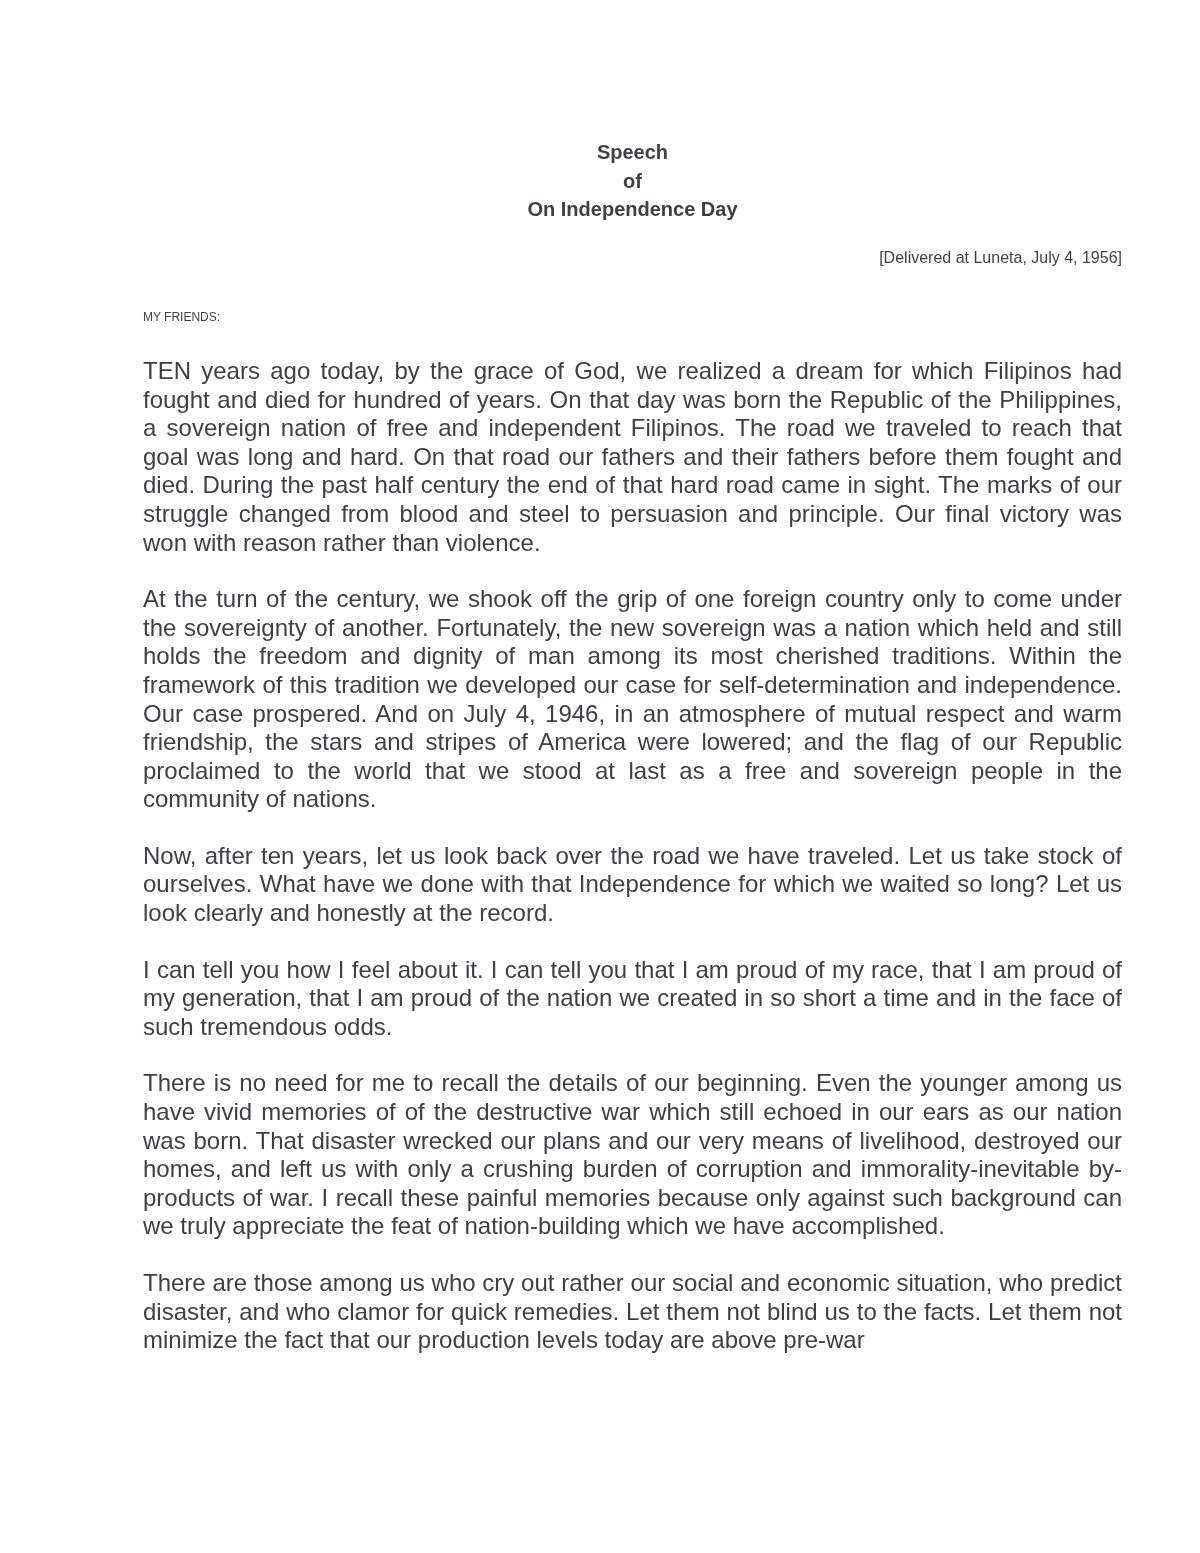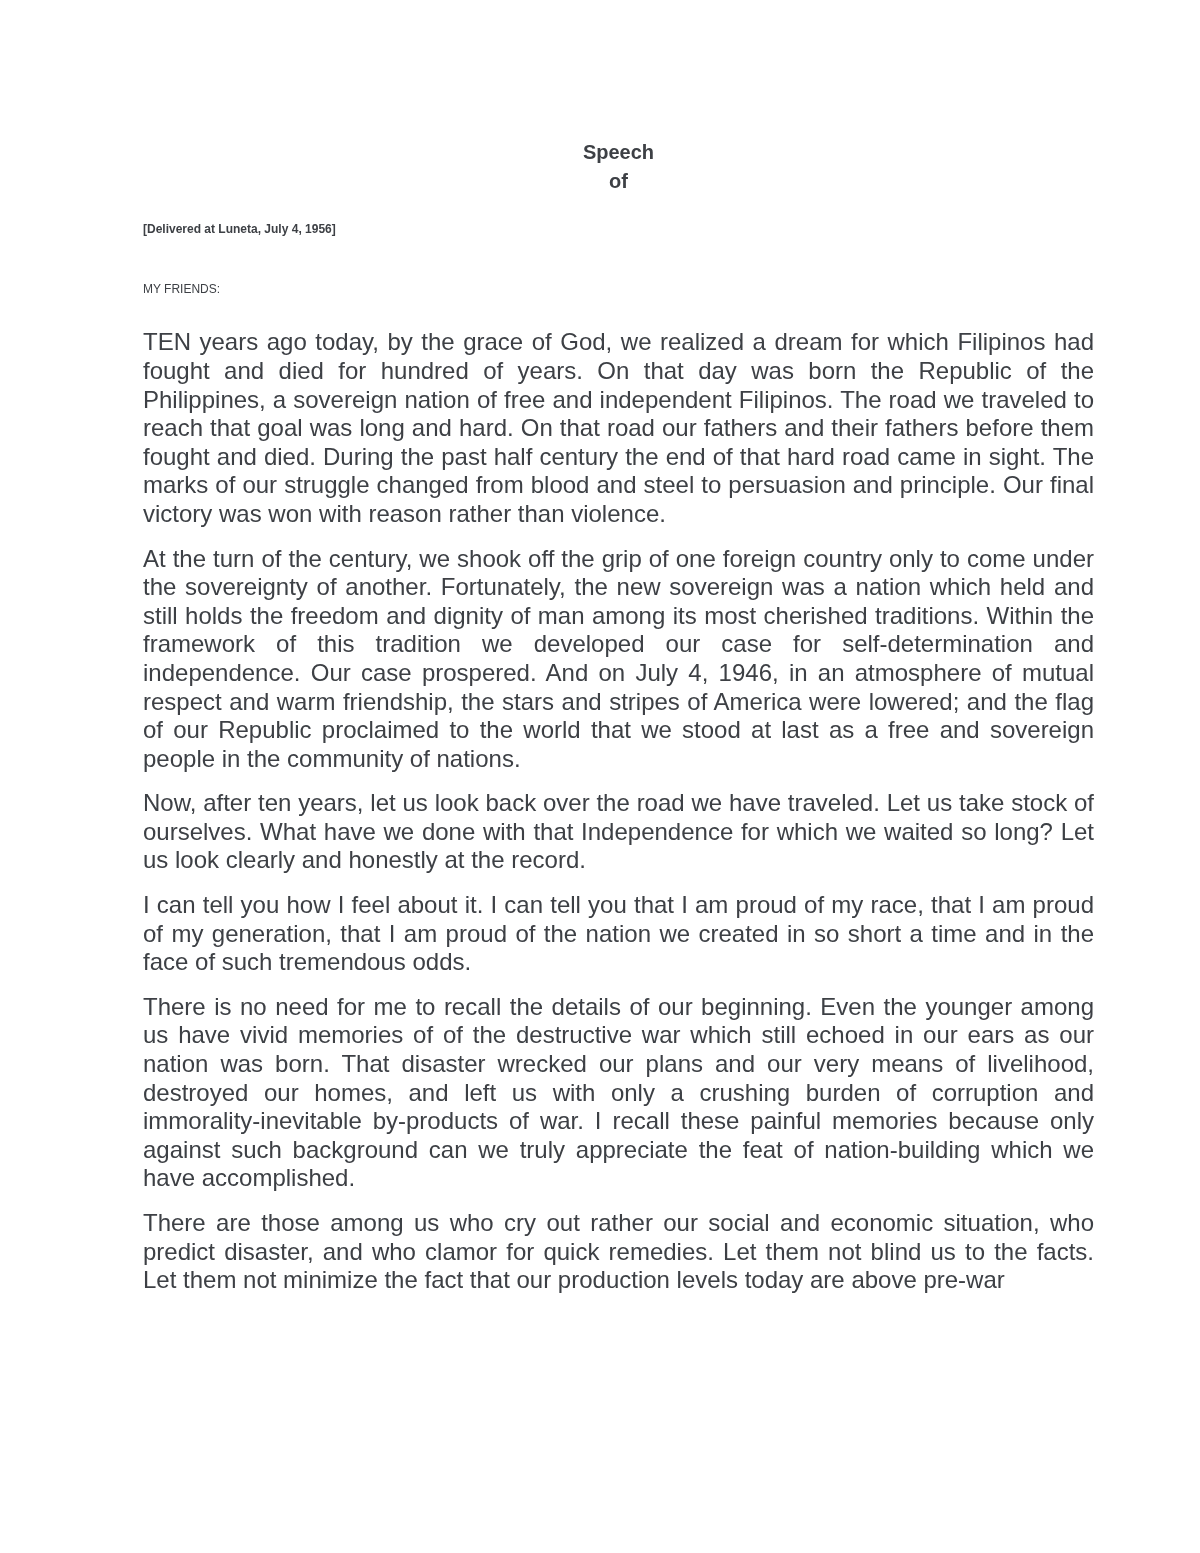--- a/index.html
+++ b/index.html
@@ -11,65 +11,66 @@
     height: 1553px;
     background: #ffffff;
     font-family: "Liberation Sans", "DejaVu Sans", sans-serif;
     color: #3d4045;
     overflow: hidden;
   }
   .page {
     box-sizing: border-box;
     width: 1200px;
     height: 1553px;
-    padding: 138px 106px 0 143px;
+    padding: 138px 78px 0 143px;
     background: #ffffff;
     border-radius: 32px;
   }
   .title-block {
     text-align: center;
     font-weight: bold;
     font-size: 20px;
     line-height: 28.6px;
   }
   .title-line {
     white-space: pre;
   }
   .delivery-note {
     margin: 20px 0 0 0;
-    text-align: left;
-    font-size: 12px;
+    text-align: right;
+    font-size: 16px;
     line-height: 28.6px;
-    font-weight: bold;
+    font-weight: normal;
   }
   .salutation {
     margin: 31px 0 0 0;
     font-size: 12px;
     line-height: 28.6px;
     text-align: left;
   }
   .body-para {
     margin: 25px 0 0 0;
     font-size: 24px;
     line-height: 28.6px;
     text-align: justify;
     text-justify: inter-word;
   }
   .body-para + .body-para {
-    margin-top: 16px;
+    margin-top: 28px;
   }
 </style>
 </head>
 <body>
 
 <div class="page">
 
   <header class="title-block">
     <div class="title-line">Speech</div>
     <div class="title-line">of</div>
+    <div class="title-line">On Independence Day</div>
   </header>
 
   <p class="delivery-note">[Delivered at Luneta, July 4, 1956]</p>
 
   <p class="salutation">MY FRIENDS:</p>
 
   <p class="body-para">TEN years ago today, by the grace of God, we realized a dream for which Filipinos had fought and died for hundred of years. On that day was born the Republic of the Philippines, a sovereign nation of free and independent Filipinos. The road we traveled to reach that goal was long and hard. On that road our fathers and their fathers before them fought and died. During the past half century the end of that hard road came in sight. The marks of our struggle changed from blood and steel to persuasion and principle. Our final victory was won with reason rather than violence.</p>
   <p class="body-para">At the turn of the century, we shook off the grip of one foreign country only to come under the sovereignty of another. Fortunately, the new sovereign was a nation which held and still holds the freedom and dignity of man among its most cherished traditions. Within the framework of this tradition we developed our case for self-determination and independence. Our case prospered. And on July 4, 1946, in an atmosphere of mutual respect and warm friendship, the stars and stripes of America were lowered; and the flag of our Republic proclaimed to the world that we stood at last as a free and sovereign people in the community of nations.</p>
   <p class="body-para">Now, after ten years, let us look back over the road we have traveled. Let us take stock of ourselves. What have we done with that Independence for which we waited so long? Let us look clearly and honestly at the record.</p>
   <p class="body-para">I can tell you how I feel about it. I can tell you that I am proud of my race, that I am proud of my generation, that I am proud of the nation we created in so short a time and in the face of such tremendous odds.</p>

